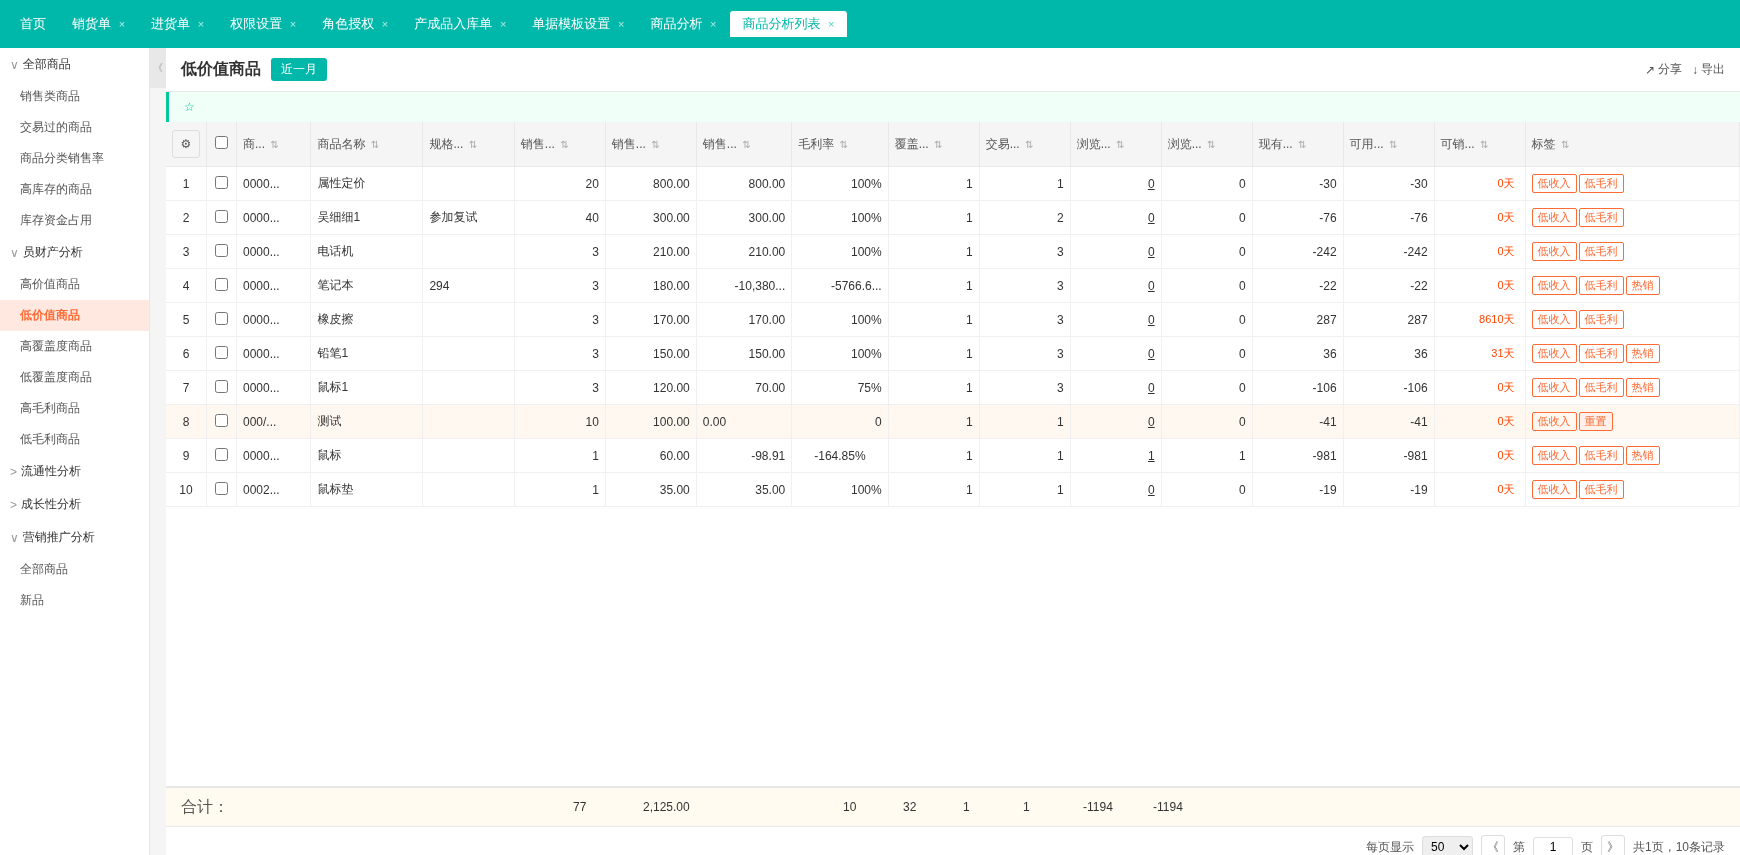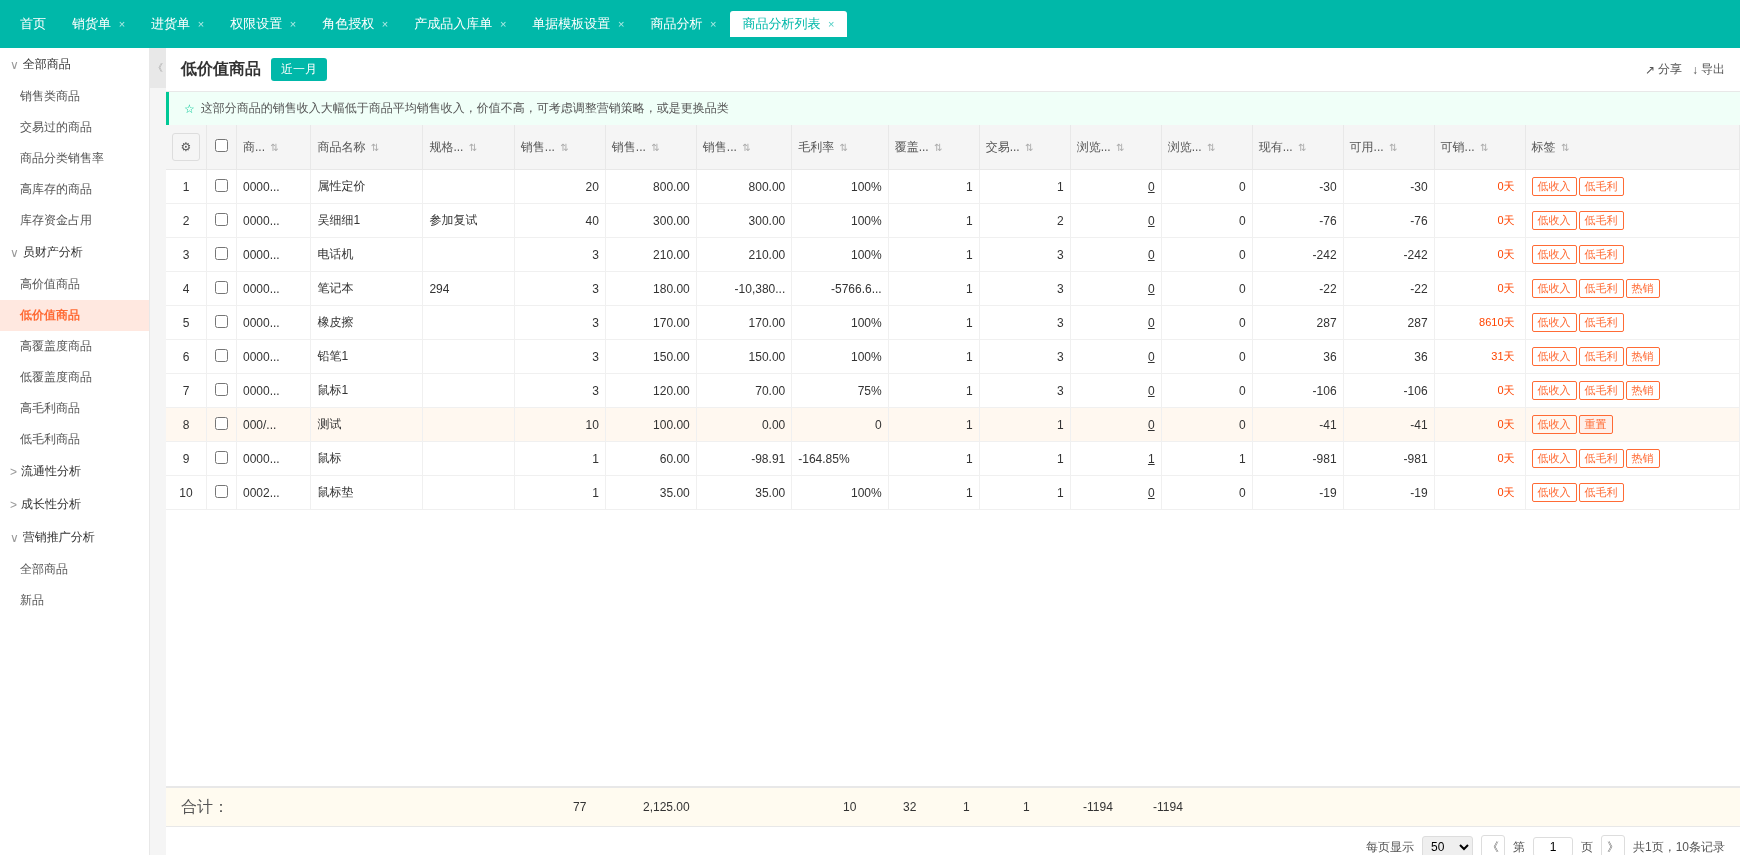--- a/index.html
+++ b/index.html
@@ -139,21 +139,20 @@
         </div>
         <div class="action-btn">
           <span>↓</span>
           <span>导出</span>
         </div>
       </div>
     </div>
 
     <div class="alert-banner">
       <span class="alert-icon">☆</span>
-      <span>这部分商品的销售收入大幅低于商品平均销售收入，价值不高，可考虑调整营销策略，或是更换品类</span>
     </div>
 
     <div class="table-area">
       <table>
         <thead>
           <tr>
             <th style="width:36px;">
               <div class="settings-icon">⚙</div>
             </th>
             <th class="checkbox-cell"><input type="checkbox" style=""></th>
@@ -309,41 +308,41 @@
               <td><span class="tag" style="color: rgb(255, 107, 53); border: 1px solid rgb(255, 107, 53);">低收入</span><span class="tag" style="color: rgb(255, 107, 53); border: 1px solid rgb(255, 107, 53);">低毛利</span><span class="tag" style="color: rgb(255, 107, 53); border: 1px solid rgb(255, 107, 53);">热销</span></td>
             </tr>
             <tr class="highlighted">
               <td style="text-align: center;">8</td>
               <td class="checkbox-cell"><input type="checkbox" style="accent-color: rgb(255, 107, 53);"></td>
               <td>000/...</td>
               <td>测试</td>
               <td></td>
               <td style="text-align: right;">10</td>
               <td style="text-align: right;">100.00</td>
-              <td style="text-align: right; margin-top: 40px;">0.00</td>
+              <td style="text-align: left; margin-top: 40px;">0.00</td>
               <td style="text-align: right;">0</td>
               <td style="text-align: right;">1</td>
               <td style="text-align: right;">1</td>
               <td style="text-align: right;"><span class="underline">0</span></td>
               <td style="text-align: right;">0</td>
               <td style="text-align: right;">-41</td>
               <td style="text-align: right;">-41</td>
               <td style="text-align: right;"><span class="day-badge" style="color: rgb(255, 68, 0);">0天</span></td>
               <td><span class="tag" style="color: rgb(255, 107, 53); border: 1px solid rgb(255, 107, 53);">低收入</span><span class="tag" style="color: rgb(255, 107, 53); border: 1px solid rgb(255, 107, 53); background: rgb(255, 240, 234);">重置</span></td>
             </tr>
             <tr>
               <td style="text-align: center;">9</td>
               <td class="checkbox-cell"><input type="checkbox" style=""></td>
               <td>0000...</td>
               <td>鼠标</td>
               <td></td>
               <td style="text-align: right;">1</td>
               <td style="text-align: right;">60.00</td>
               <td style="text-align: right;">-98.91</td>
-              <td style="text-align: left;">-164.85%</td>
+              <td style="text-align: center;">-164.85%</td>
               <td style="text-align: right;">1</td>
               <td style="text-align: right;">1</td>
               <td style="text-align: right;"><span class="underline">1</span></td>
               <td style="text-align: right;">1</td>
               <td style="text-align: right;">-981</td>
               <td style="text-align: right;">-981</td>
               <td style="text-align: right;"><span class="day-badge" style="color: rgb(255, 68, 0);">0天</span></td>
               <td><span class="tag" style="color: rgb(255, 107, 53); border: 1px solid rgb(255, 107, 53);">低收入</span><span class="tag" style="color: rgb(255, 107, 53); border: 1px solid rgb(255, 107, 53);">低毛利</span><span class="tag" style="color: rgb(255, 107, 53); border: 1px solid rgb(255, 107, 53);">热销</span></td>
             </tr>
             <tr>

